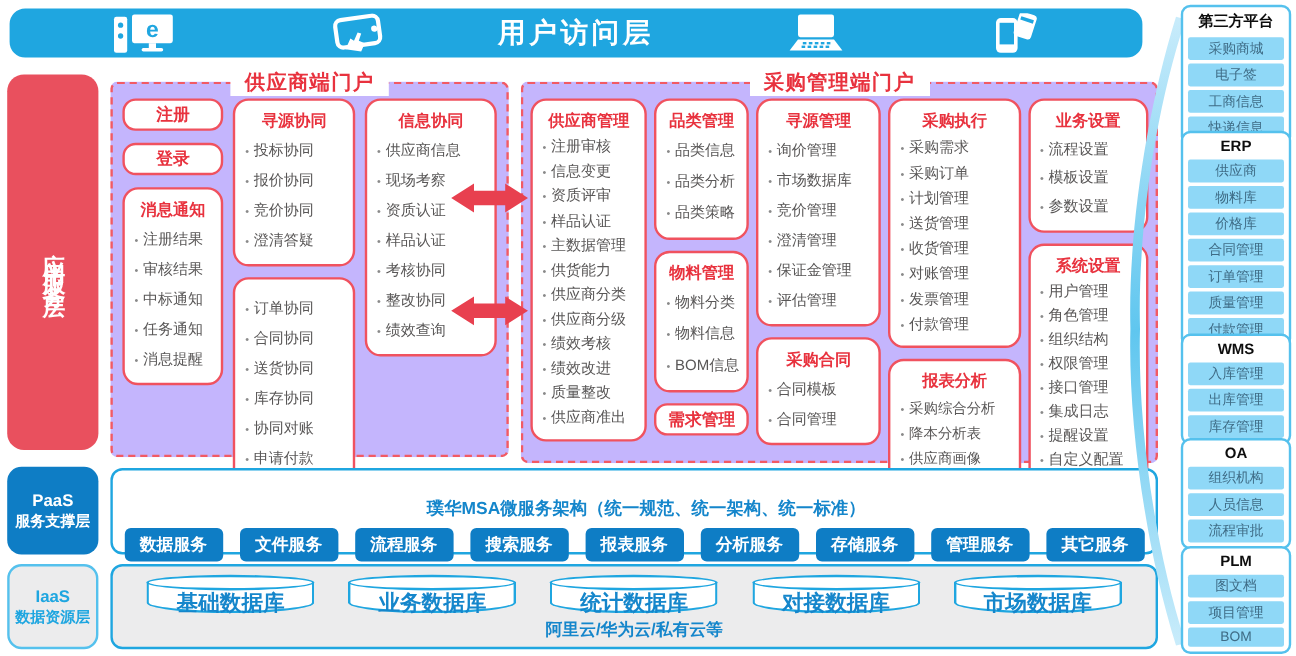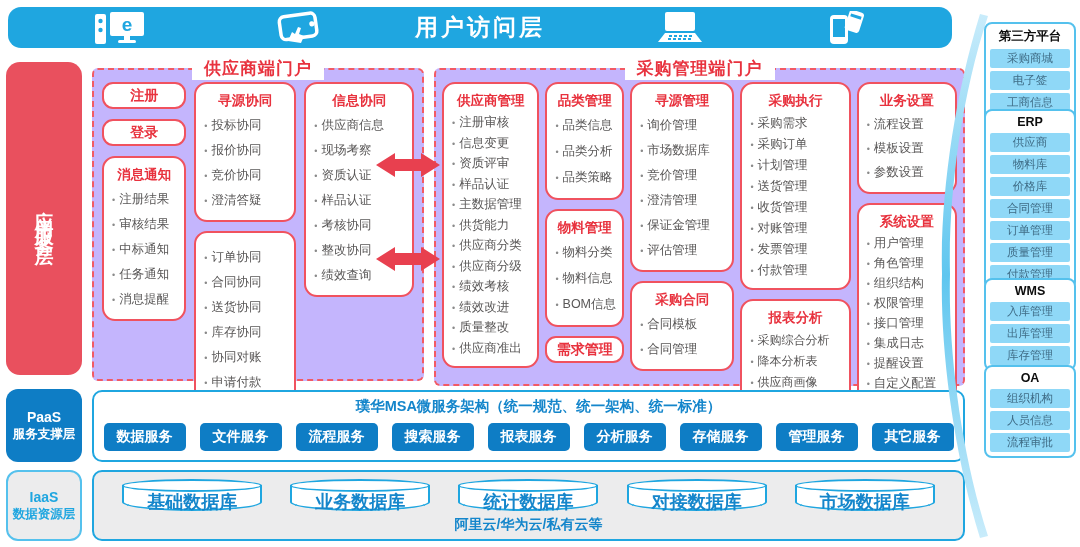--- a/index.html
+++ b/index.html
@@ -70,21 +70,21 @@
   .proc-colA{width:99px;} .proc-colB{width:80px;} .proc-colC{width:106px;}
   .proc-colD{width:112px;} .proc-colE{width:102px;}
 
   
   .dbl-arrow{position:absolute;left:374px;width:68px;height:32px;z-index:5;}
   .dbl-arrow.a1{top:149px;} .dbl-arrow.a2{top:243px;}
 
   
   .paas-box{position:absolute;left:92px;top:390px;width:873px;height:72px;background:#fff;
     border:2px solid var(--blue);border-radius:10px;text-align:center;}
-  .paas-title{color:var(--blue-text);font-size:14.5px;font-weight:bold;margin-top:5px;padding-left:20px;}
+  .paas-title{color:var(--blue-text);font-size:14.5px;font-weight:bold;margin-top:22px;padding-left:20px;}
   .svc-row{display:flex;justify-content:center;gap:14px;margin-top:7px;}
   .svc-btn{background:var(--blue-dark);color:#fff;font-size:14px;font-weight:bold;
     border-radius:5px;padding:5px 13px;white-space:nowrap;}
 
   
   .iaas-box{position:absolute;left:92px;top:470px;width:873px;height:71px;background:var(--iaas-bg);
     border:2px solid var(--blue);border-radius:10px;}
   .cyl-row{display:flex;justify-content:space-evenly;margin-top:7px;}
   .cyl{position:relative;width:140px;height:32px;}
   .cyl-top{position:absolute;left:0;right:0;top:0;height:13px;background:#fff;
@@ -96,21 +96,21 @@
   .iaas-caption{text-align:center;color:var(--blue-text);font-size:14px;font-weight:bold;margin-top:5px;}
 
   
   .swoosh{position:absolute;left:938px;top:12px;width:54px;height:528px;}
   .right-panel{position:absolute;left:984px;top:0;width:92px;height:547px;}
   .rbox{position:absolute;left:0;width:92px;border:2px solid var(--lblue-border);
     border-radius:8px;background:#fff;padding:2px 4px 4px;}
   .rbox-title{color:#0d0d0d;font-size:12.5px;font-weight:bold;text-align:center;padding:2px 0 1px;white-space:nowrap;}
   .rbox-item{background:var(--lblue-fill);color:var(--rp-text);font-size:11.5px;
     text-align:center;padding:2px 0;margin-top:3px;border-radius:2px;white-space:nowrap;}
-  .rb1{top:22px;} .rb2{top:109px;} .rb3{top:278px;} .rb4{top:365px;} .rb5{top:455px;}
+  .rb1{top:4px;} .rb2{top:109px;} .rb3{top:278px;} .rb4{top:365px;} .rb5{top:455px;}
 </style>
 </head>
 <body>
 
 <div class="stage">
 
   <div class="topbar">
     <svg class="tb-icon i1" width="52" height="34" viewBox="0 0 52 34">
       <rect x="1" y="3" width="11" height="30" rx="2" fill="#fff"></rect>
       <circle cx="6.5" cy="10" r="2.2" fill="#1fa6e0"></circle>
@@ -606,15 +606,21 @@
         <div class="rbox-item">入库管理</div>
         <div class="rbox-item">出库管理</div>
         <div class="rbox-item">库存管理</div>
       </div>
     <div class="rbox rb4">
         <div class="rbox-title">OA</div>
         <div class="rbox-item">组织机构</div>
         <div class="rbox-item">人员信息</div>
         <div class="rbox-item">流程审批</div>
       </div>
+    <div class="rbox rb5">
+        <div class="rbox-title">PLM</div>
+        <div class="rbox-item">图文档</div>
+        <div class="rbox-item">项目管理</div>
+        <div class="rbox-item">BOM</div>
+      </div>
   </div>
 
 </div>
 
 </body></html>

